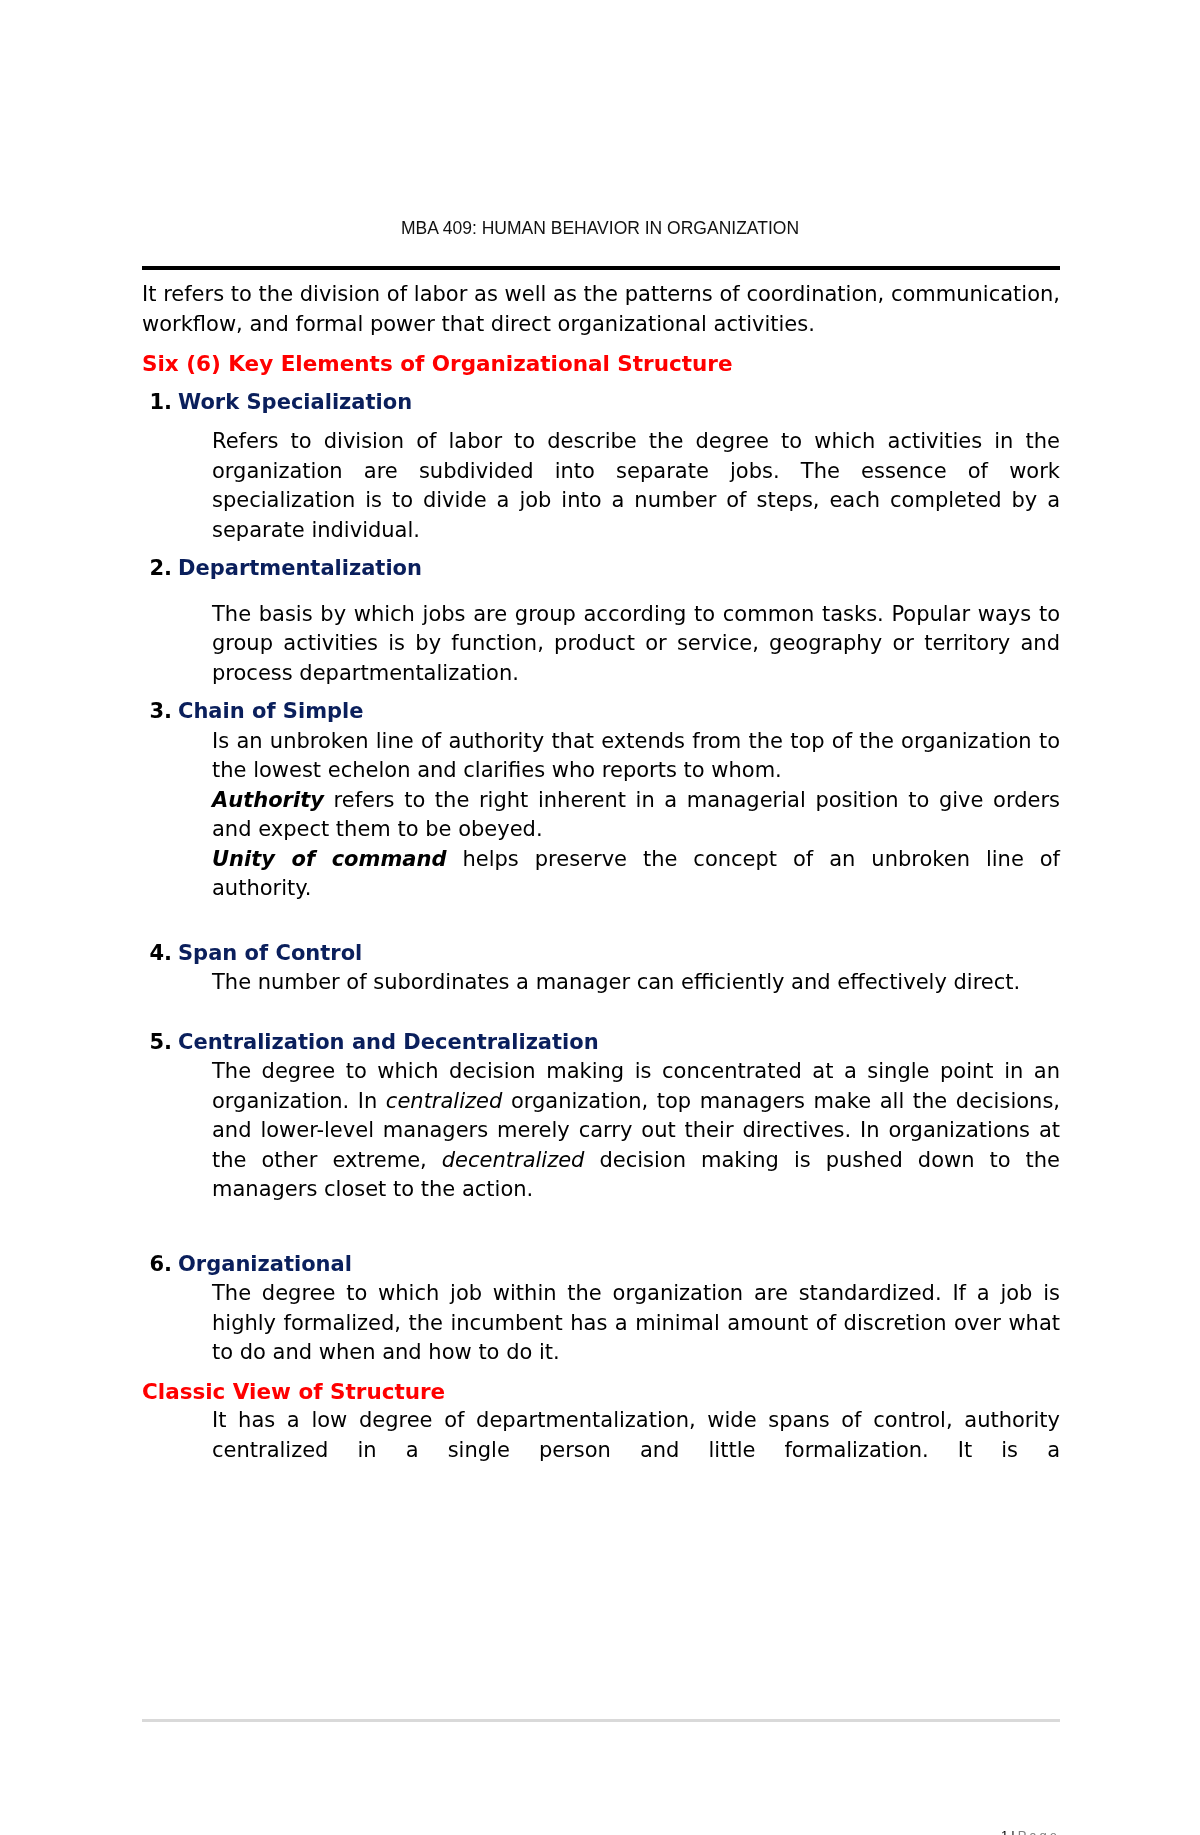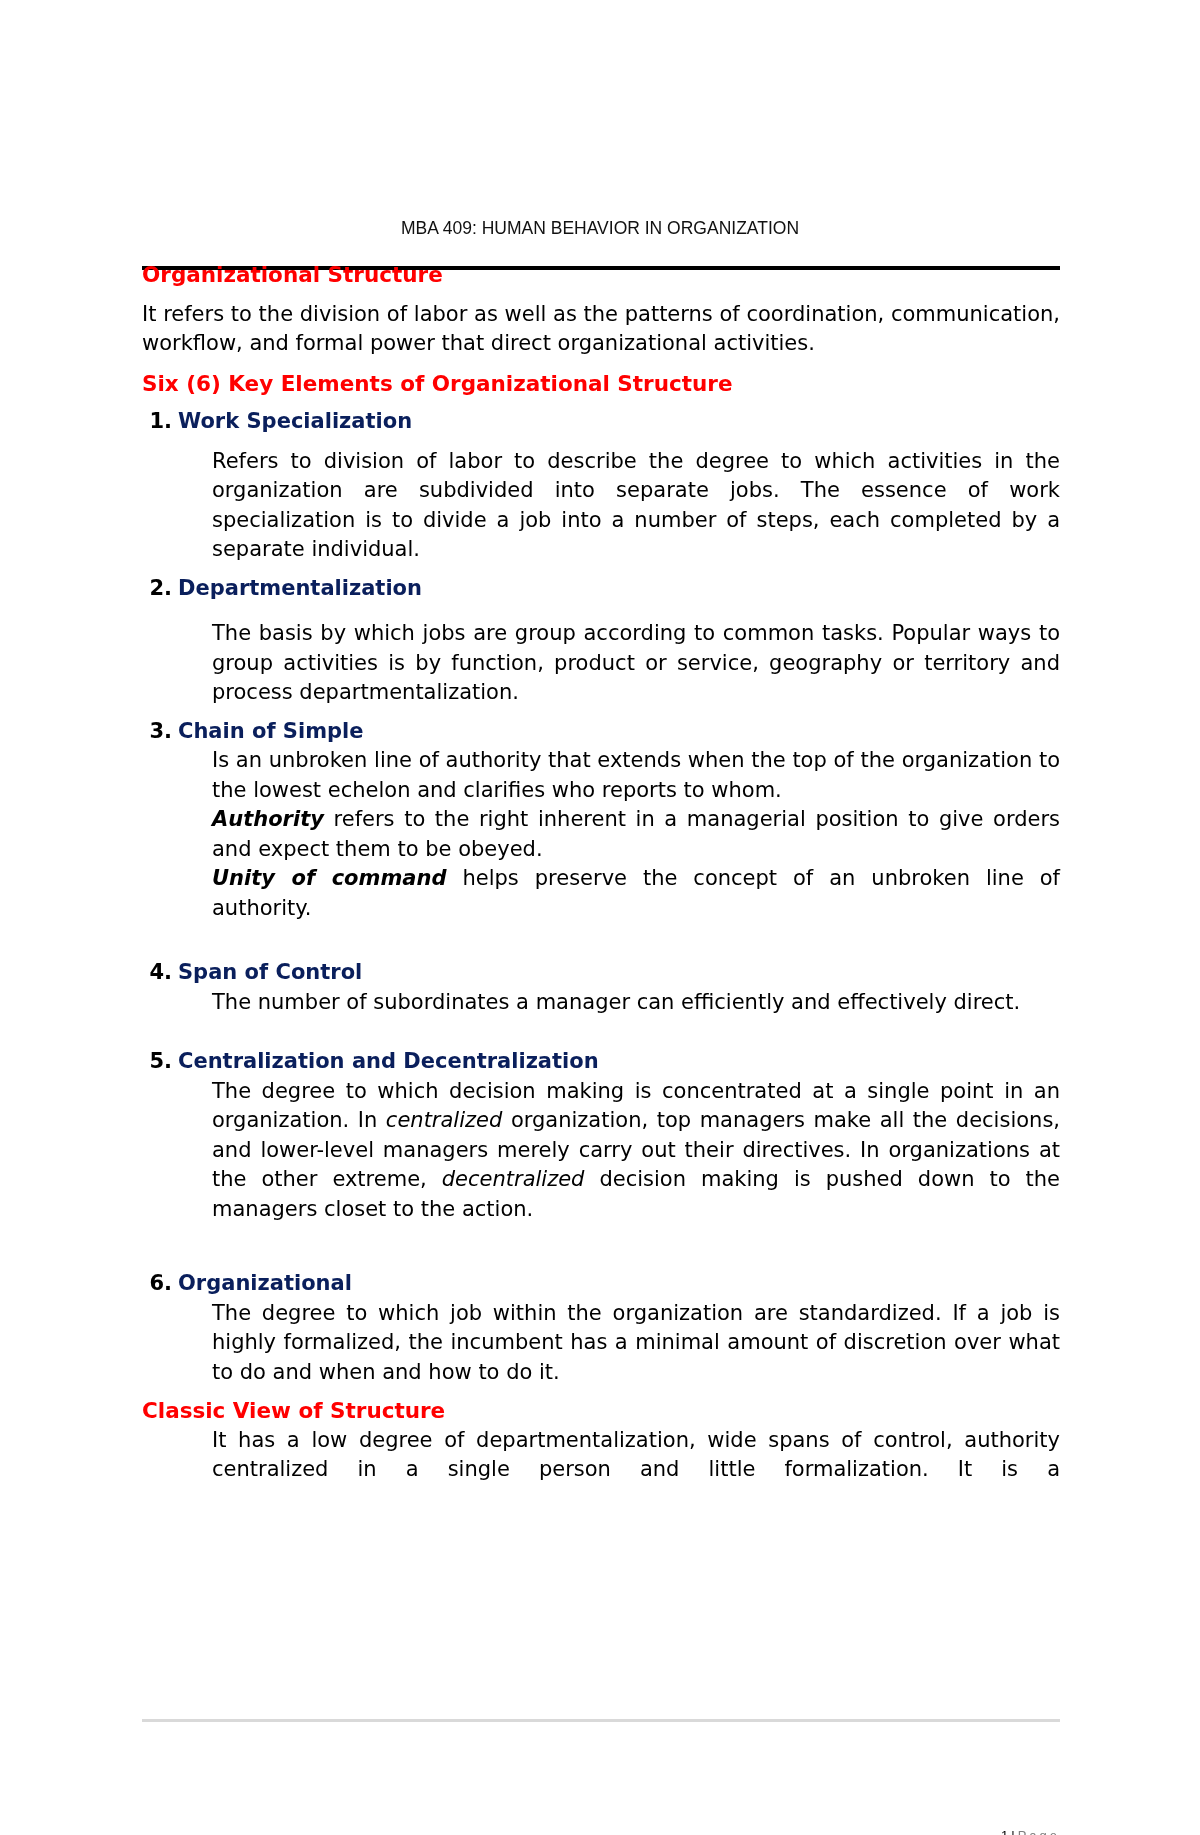--- a/index.html
+++ b/index.html
@@ -24,39 +24,38 @@
 </head>
 <body>
 
 <div class="page">
 
   <div class="header-title">MBA 409: HUMAN BEHAVIOR IN ORGANIZATION</div>
   <div class="header-rule"></div>
 
   <div class="content">
 
-    <p class="h-red" style="margin-top:-10px;">Organizational Structure</p>
     <p class="para" style="margin-top:10px;">It refers to the division of labor as well as the patterns of coordination, communication, workflow, and formal power that direct organizational activities.</p>
 
     <p class="h-red" style="margin-top:10px;">Six (6) Key Elements of Organizational Structure</p>
 
     <p class="item-title" style="margin-top:9px;">
       <span class="item-num">1.</span><span class="item-label">Work Specialization</span>
     </p>
     <p class="item-body" style="margin-top:10px;">Refers to division of labor to describe the degree to which activities in the organization are subdivided into separate jobs. The essence of work specialization is to divide a job into a number of steps, each completed by a separate individual.</p>
 
     <p class="item-title" style="margin-top:9px;">
       <span class="item-num">2.</span><span class="item-label">Departmentalization</span>
     </p>
     <p class="item-body" style="margin-top:16px;">The basis by which jobs are group according to common tasks. Popular ways to group activities is by function, product or service, geography or territory and process departmentalization.</p>
 
     <p class="item-title" style="margin-top:9px;">
       <span class="item-num">3.</span><span class="item-label">Chain of Simple</span>
     </p>
-    <p class="item-body">Is an unbroken line of authority that extends when the top of the organization to the lowest echelon and clarifies who reports to whom.</p>
+    <p class="item-body">Is an unbroken line of authority that extends from the top of the organization to the lowest echelon and clarifies who reports to whom.</p>
     <p class="item-body"><span class="bi">Authority</span><span> refers to the right inherent in a managerial position to give orders and expect them to be obeyed.</span></p>
     <p class="item-body"><span class="bi">Unity of command</span><span> helps preserve the concept of an unbroken line of authority.</span></p>
 
     <p class="item-title" style="margin-top:35px;">
       <span class="item-num">4.</span><span class="item-label">Span of Control</span>
     </p>
     <p class="item-body">The number of subordinates a manager can efficiently and effectively direct.</p>
 
     <p class="item-title" style="margin-top:30px;">
       <span class="item-num">5.</span><span class="item-label">Centralization and Decentralization</span>

